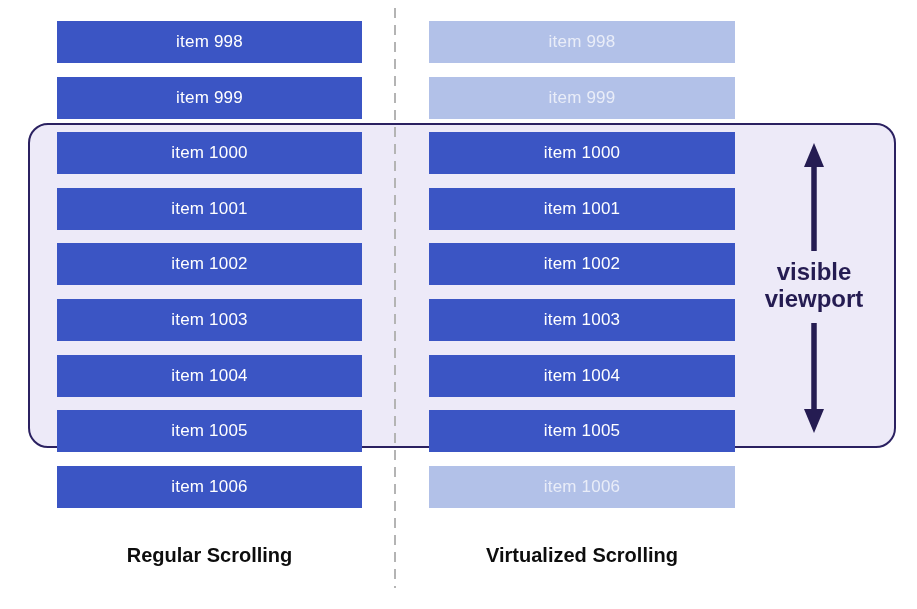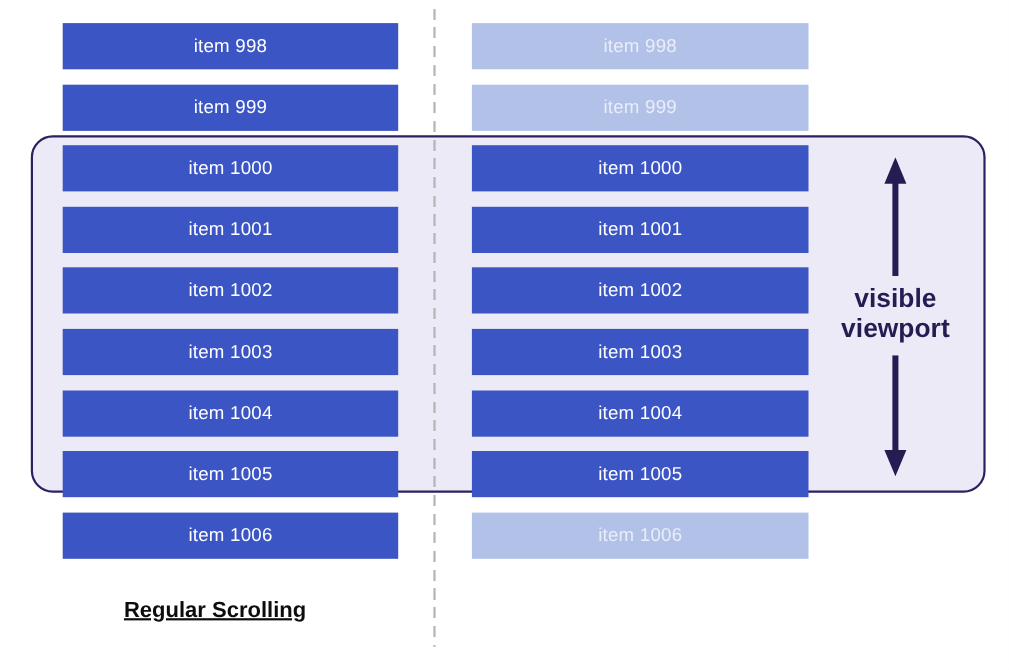--- a/index.html
+++ b/index.html
@@ -100,21 +100,21 @@
   
   .col-title {
     position: absolute;
     top: 544px;
     font-size: 20px;
     font-weight: bold;
     color: var(--column_label);
     text-align: center;
     z-index: 3;
   }
-  .col-title.left  { left: 43px;  width: 305px; text-decoration: underline; }
+  .col-title.left  { left: 57px;  width: 305px; }
   .col-title.right { left: 429px; width: 306px; }
 </style>
 </head>
 <body>
 
 <div class="canvas">
 
   <div class="viewport-rect"></div>
 
   <div class="divider"></div>
@@ -149,14 +149,15 @@
   </svg>
 
   <div class="viewport-label">visible viewport</div>
 
   <svg class="arrow-svg down" width="36" height="110" viewBox="0 0 36 110">
     <line x1="18" y1="0" x2="18" y2="92" stroke="#251c52" stroke-width="5.5"></line>
     <polygon points="18,110 8,86 28,86" fill="#251c52"></polygon>
   </svg>
 
   <div class="col-title left">Regular Scrolling</div>
+  <div class="col-title right">Virtualized Scrolling</div>
 
 </div>
 
 </body></html>

